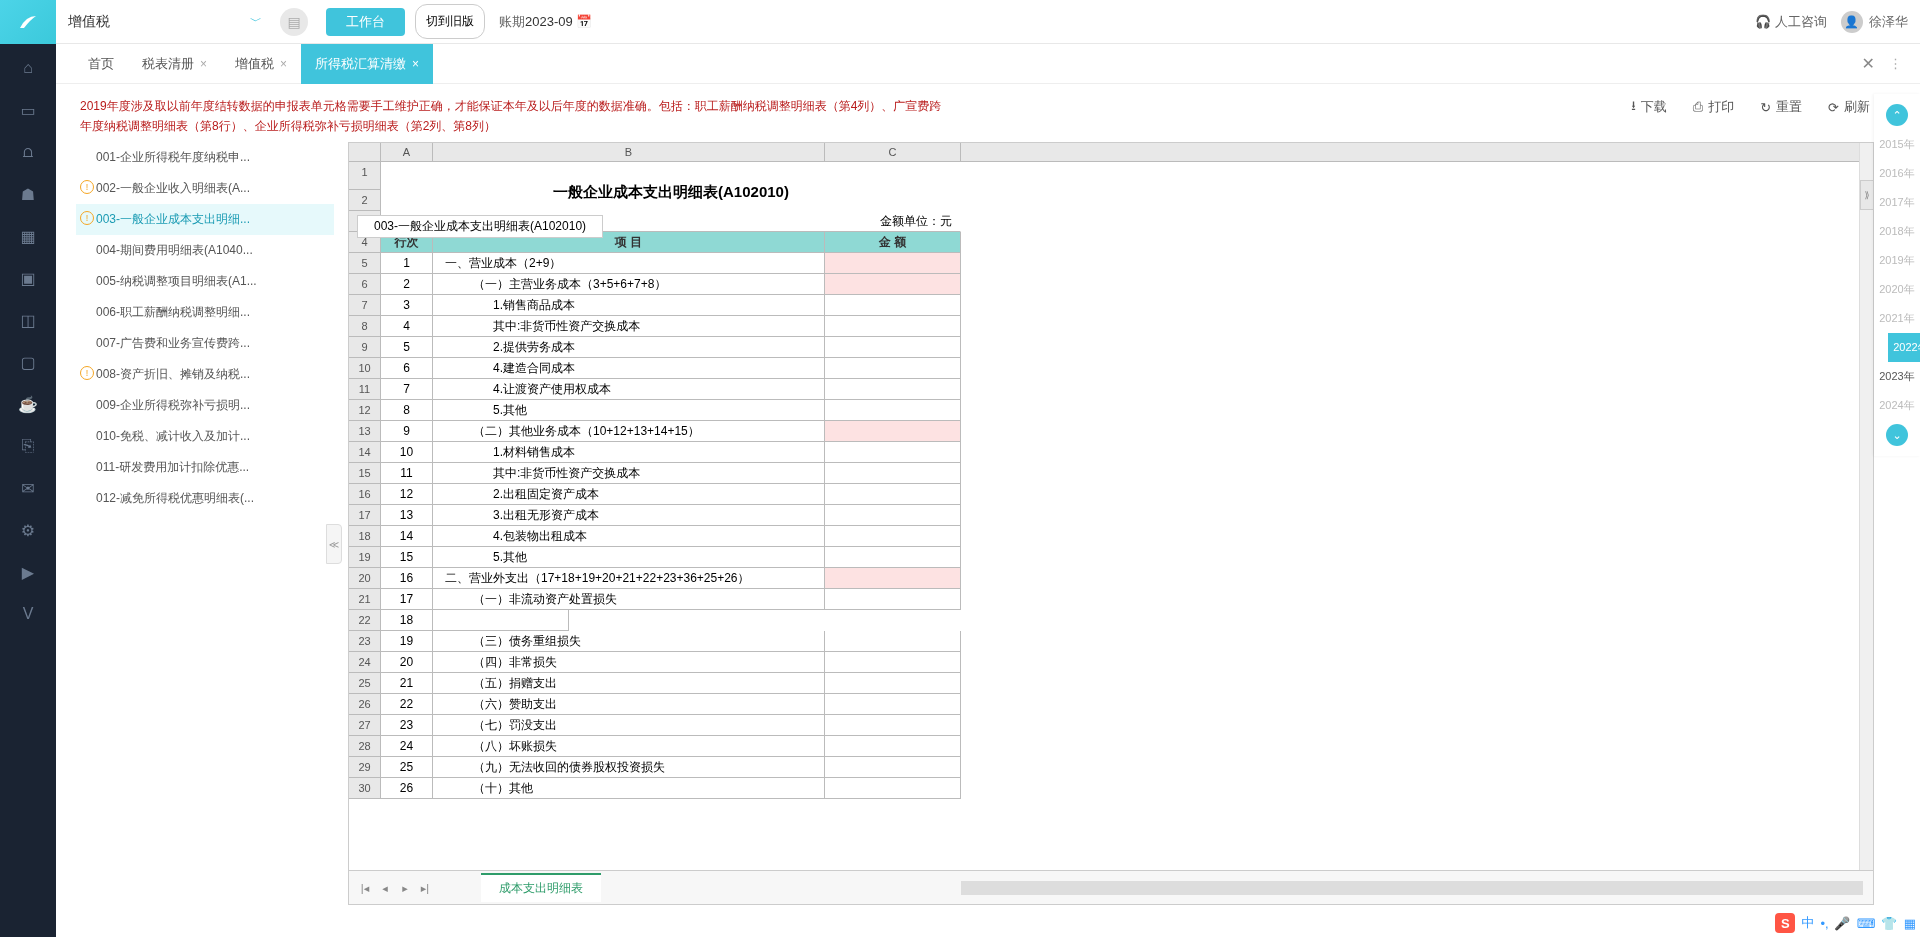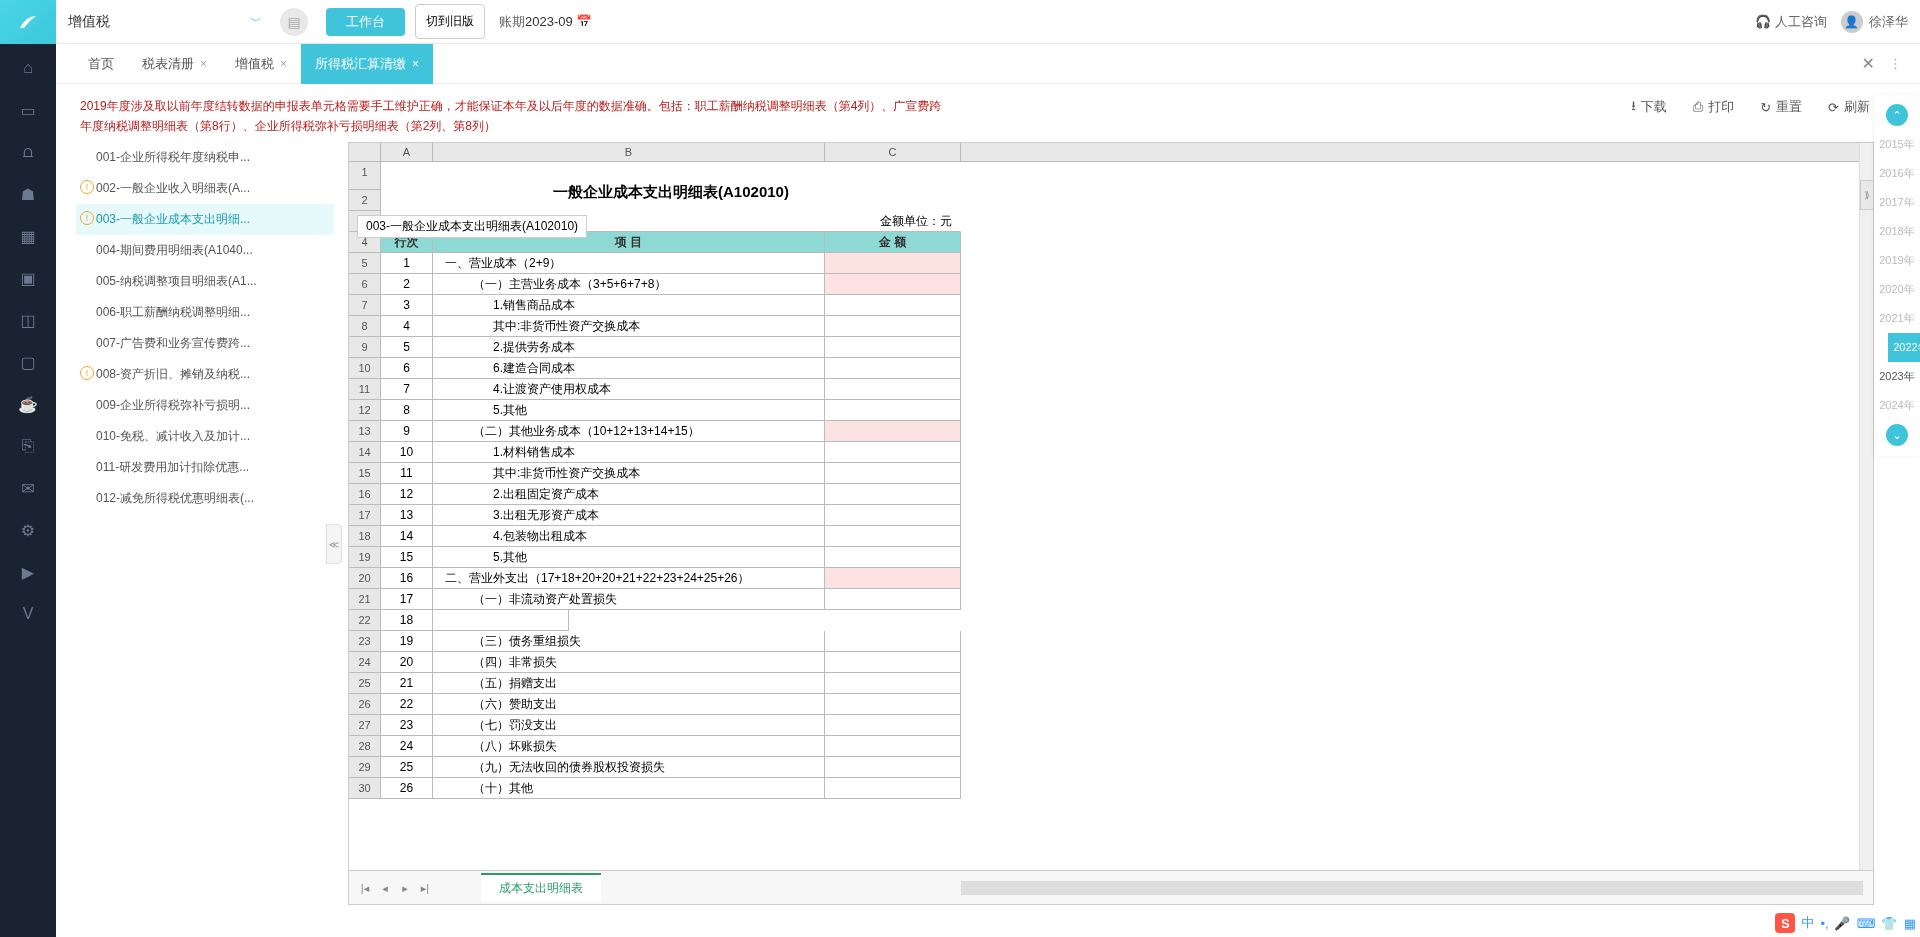--- a/index.html
+++ b/index.html
@@ -6,21 +6,21 @@
 body { background: #f0f2f5; overflow: hidden; width: 1920px; height: 937px; position: relative; }
 
 
 .top-header { height: 44px; background: #fff; display: flex; align-items: center; padding: 0 12px; border-bottom: 1px solid #e8e8e8; }
 .logo-box { width: 56px; height: 44px; background: linear-gradient(135deg, #4cd4e8, #3bc9db); display: flex; align-items: center; justify-content: center; position: absolute; left: 0; top: 0; }
 .logo-box svg { width: 24px; height: 24px; fill: #fff; }
 .dropdown-company { margin-left: 56px; font-size: 14px; color: #333; display: flex; align-items: center; gap: 140px; }
 .chevron-down { color: #40c4dc; font-size: 12px; }
 .icon-btn-round { width: 28px; height: 28px; border-radius: 50%; background: #e8e8e8; display: flex; align-items: center; justify-content: center; margin-left: 18px; color: #aaa; font-size: 14px; }
 .btn-workbench { background: #40c4dc; color: #fff; padding: 5px 20px; border-radius: 4px; font-size: 13px; margin-left: 18px; border: none; }
-.btn-old { border: 1px solid #ccc; background: #fff; padding: 8px 10px; font-size: 12px; margin-left: 10px; border-radius: 4px; }
+.btn-old { border: 1px solid #ccc; background: #fff; padding: 8px 10px; font-size: 12px; margin-left: 10px; border-radius: 12px; }
 .period-label { font-size: 13px; color: #666; margin-left: 14px; }
 .period-value { font-size: 13px; color: #333; }
 .cal-icon { color: #40c4dc; margin-left: 4px; font-size: 13px; }
 .header-right { margin-left: auto; display: flex; align-items: center; gap: 14px; font-size: 13px; color: #666; }
 .user-sect { display: flex; align-items: center; gap: 6px; }
 .avatar { width: 22px; height: 22px; border-radius: 50%; background: #ccc; display: flex; align-items: center; justify-content: center; color: #fff; font-size: 12px; }
 
 
 .left-sidebar { position: absolute; left: 0; top: 44px; width: 56px; bottom: 0; background: #1a2332; display: flex; flex-direction: column; align-items: center; padding-top: 14px; gap: 22px; }
 .sb-icon { width: 20px; height: 20px; color: #6b7a8f; font-size: 16px; display: flex; align-items: center; justify-content: center; }
@@ -43,21 +43,21 @@
 
 .form-list { position: absolute; left: 20px; top: 58px; width: 258px; bottom: 42px; overflow: hidden; font-size: 12px; }
 .form-item { padding: 7px 10px 7px 20px; color: #555; white-space: nowrap; overflow: hidden; text-overflow: ellipsis; position: relative; }
 .form-item.warn::before { content: "!"; position: absolute; left: 4px; top: 7px; width: 12px; height: 12px; border-radius: 50%; border: 1px solid #f5a623; color: #f5a623; font-size: 9px; display: flex; align-items: center; justify-content: center; }
 .form-item.selected { background: #e6f9fb; color: #1a9bb3; }
 .collapse-grip { position: absolute; left: 270px; top: 440px; width: 16px; height: 40px; background: #f5f5f5; border: 1px solid #ddd; display: flex; align-items: center; justify-content: center; font-size: 10px; color: #999; border-radius: 0 4px 4px 0; }
 
 
 .sheet-area { position: absolute; left: 292px; top: 58px; right: 46px; bottom: 32px; border: 1px solid #ccc; background: #fff; overflow: hidden; }
 .sheet-scroll { position: absolute; left:0; top:0; right:0; bottom:34px; overflow: auto; }
-.crumb { position: absolute; left: 8px; top: 72px; font-size: 12px; background: #fff; border: 1px solid #ccc; padding: 2px 8px; z-index: 5; }
+.crumb { position: absolute; left: 8px; top: 72px; font-size: 12px; background: #fff; border: 1px solid #ccc; padding: 2px 16px; z-index: 5; }
 .col-headers { display: flex; background: #e8e8e8; border-bottom: 1px solid #bbb; font-size: 11px; color: #555; position: sticky; top: 0; }
 .col-h { border-right: 1px solid #bbb; text-align: center; height: 18px; line-height: 18px; }
 .col-h.rh { width: 32px; background: #e8e8e8; }
 .col-h.a { width: 52px; }
 .col-h.b { width: 392px; }
 .col-h.c { width: 136px; }
 .sheet-row { display: flex; font-size: 12px; height: 21px; }
 .rowh { width: 32px; background: #e8e8e8; border-right: 1px solid #bbb; border-bottom: 1px solid #bbb; text-align: center; font-size: 11px; color: #555; line-height: 21px; }
 .cell { border-right: 1px solid #bbb; border-bottom: 1px solid #bbb; line-height: 21px; padding: 0 4px; overflow: hidden; white-space: nowrap; }
 .cell.a { width: 52px; text-align: center; }
@@ -242,21 +242,21 @@
           </div>
           <div class="sheet-row">
             <div class="rowh">9</div>
       <div class="cell a">5</div>
       <div class="cell b indent3">2.提供劳务成本</div>
       <div class="cell c"></div>
           </div>
           <div class="sheet-row">
             <div class="rowh">10</div>
       <div class="cell a">6</div>
-      <div class="cell b indent3">6.建造合同成本</div>
+      <div class="cell b indent3">4.建造合同成本</div>
       <div class="cell c"></div>
           </div>
           <div class="sheet-row">
             <div class="rowh">11</div>
       <div class="cell a">7</div>
       <div class="cell b indent3">4.让渡资产使用权成本</div>
       <div class="cell c"></div>
           </div>
           <div class="sheet-row">
             <div class="rowh">12</div>
@@ -302,21 +302,21 @@
           </div>
           <div class="sheet-row">
             <div class="rowh">19</div>
       <div class="cell a">15</div>
       <div class="cell b indent3">5.其他</div>
       <div class="cell c"></div>
           </div>
           <div class="sheet-row pink">
             <div class="rowh">20</div>
       <div class="cell a">16</div>
-      <div class="cell b indent1">二、营业外支出（17+18+20+20+21+22+23+24+25+26）</div>
+      <div class="cell b indent1">二、营业外支出（17+18+19+20+21+22+23+36+25+26）</div>
       <div class="cell c"></div>
           </div>
           <div class="sheet-row">
             <div class="rowh">21</div>
       <div class="cell a">17</div>
       <div class="cell b indent2">（一）非流动资产处置损失</div>
       <div class="cell c"></div>
           </div>
           <div class="sheet-row">
             <div class="rowh">22</div>

